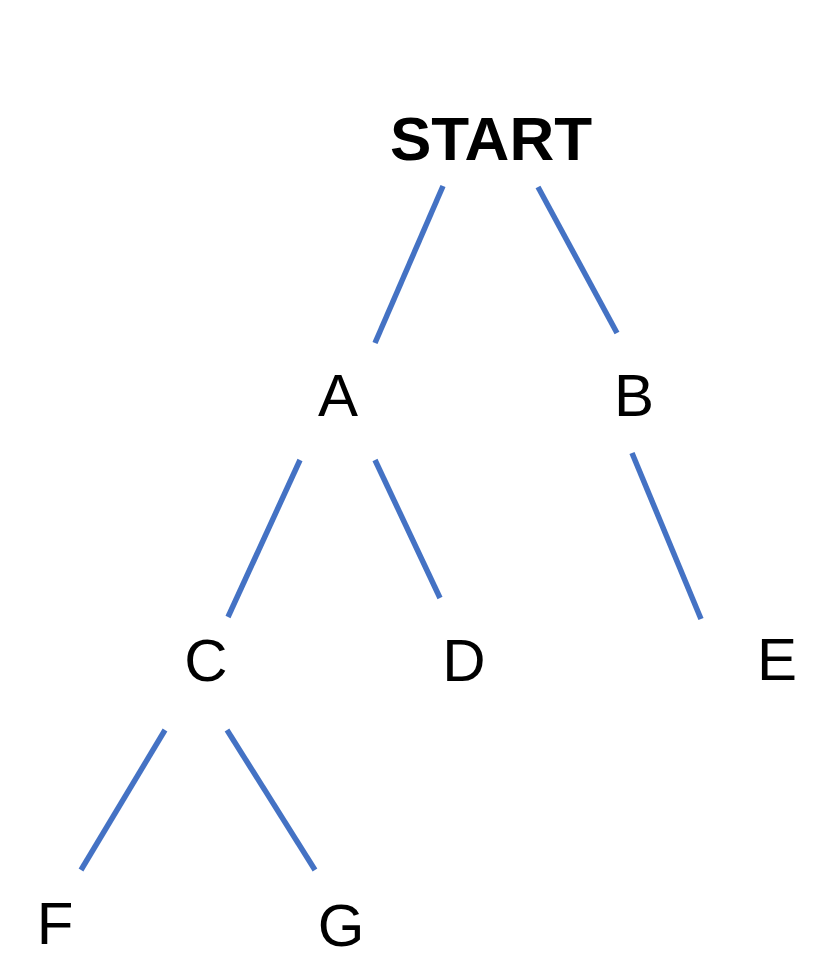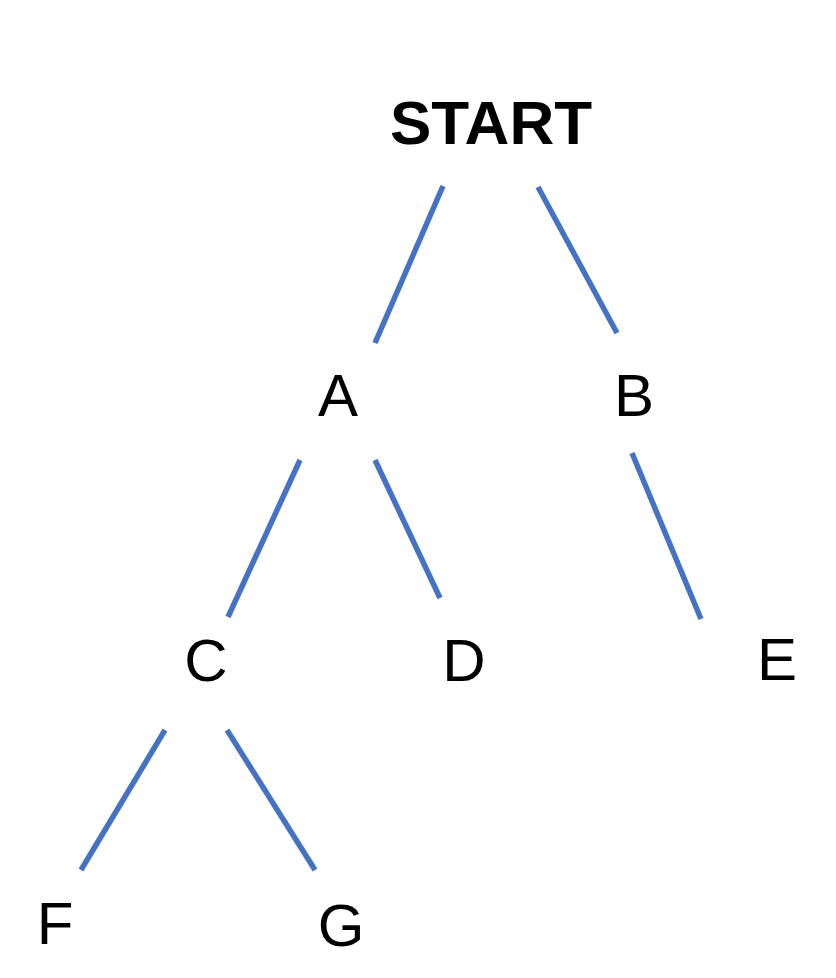--- a/index.html
+++ b/index.html
@@ -37,21 +37,21 @@
   <svg id="edge-layer" viewBox="0 0 836 978" xmlns="http://www.w3.org/2000/svg">
       <line x1="443" y1="186" x2="375" y2="343" stroke="#4472C4" stroke-width="5.5"></line>
       <line x1="538" y1="187" x2="617" y2="333" stroke="#4472C4" stroke-width="5.5"></line>
       <line x1="300" y1="460" x2="228" y2="617" stroke="#4472C4" stroke-width="5.5"></line>
       <line x1="375" y1="460" x2="440" y2="598" stroke="#4472C4" stroke-width="5.5"></line>
       <line x1="632" y1="453" x2="701" y2="619" stroke="#4472C4" stroke-width="5.5"></line>
       <line x1="165" y1="730" x2="81" y2="870" stroke="#4472C4" stroke-width="5.5"></line>
       <line x1="227" y1="730" x2="315" y2="870" stroke="#4472C4" stroke-width="5.5"></line>
     </svg>
   <div id="node-layer">
-      <div class="node-label" style="left: 491px; top: 123px; font-size: 62px; font-weight: 700; color: rgb(0, 0, 0);">START</div>
+      <div class="node-label" style="left: 491px; top: 139px; font-size: 62px; font-weight: 700; color: rgb(0, 0, 0);">START</div>
       <div class="node-label" style="left: 338px; top: 396px; font-size: 60px; font-weight: 400; color: rgb(0, 0, 0);">A</div>
       <div class="node-label" style="left: 634px; top: 396px; font-size: 60px; font-weight: 400; color: rgb(0, 0, 0);">B</div>
       <div class="node-label" style="left: 206px; top: 661px; font-size: 60px; font-weight: 400; color: rgb(0, 0, 0);">C</div>
       <div class="node-label" style="left: 464px; top: 661px; font-size: 60px; font-weight: 400; color: rgb(0, 0, 0);">D</div>
       <div class="node-label" style="left: 777px; top: 660px; font-size: 60px; font-weight: 400; color: rgb(0, 0, 0);">E</div>
       <div class="node-label" style="left: 55px; top: 924px; font-size: 60px; font-weight: 400; color: rgb(0, 0, 0);">F</div>
       <div class="node-label" style="left: 341px; top: 926px; font-size: 60px; font-weight: 400; color: rgb(0, 0, 0);">G</div>
     </div>
 </div>
 

